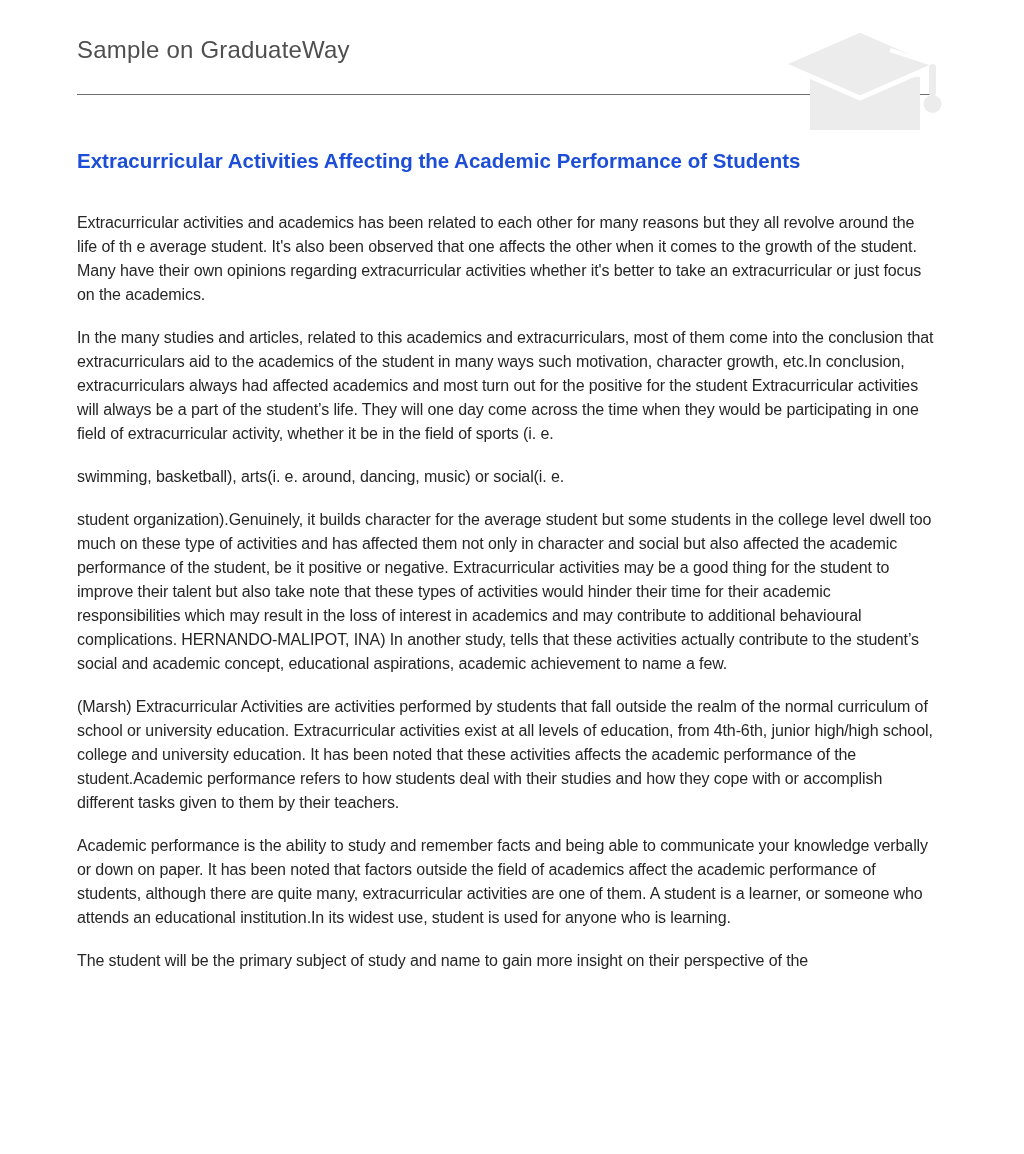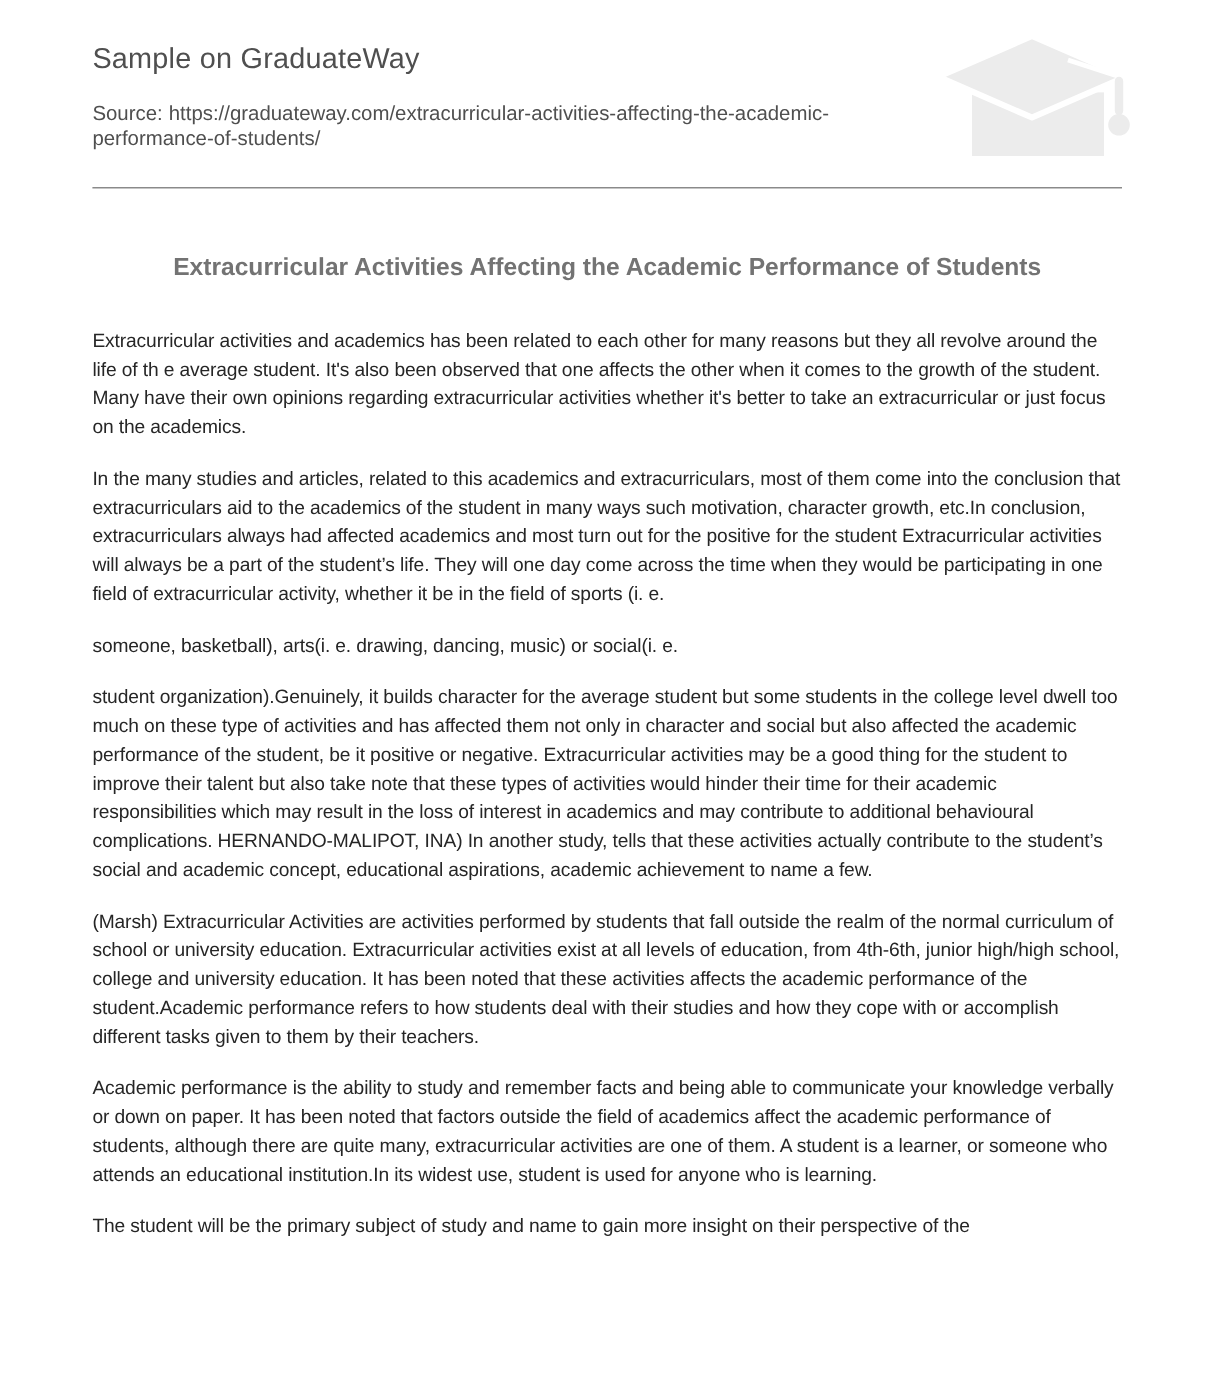--- a/index.html
+++ b/index.html
@@ -50,22 +50,21 @@
   hr.divider {
     margin: 30px 0 0 0;
     border: none;
     border-top: 1px solid #6e6e6e;
   }
   h2.essay-title {
     margin: 52px 0 0 0;
     font-size: 20.5px;
     line-height: 27px;
     font-weight: 700;
-    text-align: center;
-    color: #737373;
+    color: #1d4ed8;
   }
   .essay { margin-top: 37px; }
   .essay p {
     margin: 0 0 19px 0;
     font-size: 16px;
     line-height: 24px;
     letter-spacing: -0.1px;
     color: #262626;
   }
 </style>
@@ -79,29 +78,28 @@
       <rect x="28" y="49" width="110" height="53" fill="#ececec"></rect>
       <polygon points="78,2 156,36 78,70 0,36" fill="#ececec" stroke="#ffffff" stroke-width="5" stroke-linejoin="round"></polygon>
       <line x1="108" y1="22" x2="151" y2="36" stroke="#ffffff" stroke-width="4"></line>
       <rect x="147" y="36" width="7" height="32" rx="3.5" fill="#ececec"></rect>
       <circle cx="150.5" cy="76" r="9" fill="#ececec"></circle>
     </svg>
   </span>
 
   <h1 class="sample-heading">Sample on GraduateWay</h1>
 
-  <p class="source-line"><span class="source-label">Source:</span><a class="source-url">https://graduateway.com/extracurricular-activities-affecting-the-academic-performance-of-students/</a></p>
 
   <hr class="divider">
 
   <h2 class="essay-title">Extracurricular Activities Affecting the Academic Performance of Students</h2>
 
   <div class="essay">
     <p>Extracurricular activities and academics has been related to each other for many reasons but they all revolve around the life of th e average student. It's also been observed that one affects the other when it comes to the growth of the student. Many have their own opinions regarding extracurricular activities whether it's better to take an extracurricular or just focus on the academics.</p>
     <p>In the many studies and articles, related to this academics and extracurriculars, most of them come into the conclusion that extracurriculars aid to the academics of the student in many ways such motivation, character growth, etc.In conclusion, extracurriculars always had affected academics and most turn out for the positive for the student Extracurricular activities will always be a part of the student’s life. They will one day come across the time when they would be participating in one field of extracurricular activity, whether it be in the field of sports (i. e.</p>
-    <p>someone, basketball), arts(i. e. drawing, dancing, music) or social(i. e.</p>
+    <p>swimming, basketball), arts(i. e. around, dancing, music) or social(i. e.</p>
     <p>student organization).Genuinely, it builds character for the average student but some students in the college level dwell too much on these type of activities and has affected them not only in character and social but also affected the academic performance of the student, be it positive or negative. Extracurricular activities may be a good thing for the student to improve their talent but also take note that these types of activities would hinder their time for their academic responsibilities which may result in the loss of interest in academics and may contribute to additional behavioural complications. HERNANDO-MALIPOT, INA) In another study, tells that these activities actually contribute to the student’s social and academic concept, educational aspirations, academic achievement to name a few.</p>
     <p>(Marsh) Extracurricular Activities are activities performed by students that fall outside the realm of the normal curriculum of school or university education. Extracurricular activities exist at all levels of education, from 4th-6th, junior high/high school, college and university education. It has been noted that these activities affects the academic performance of the student.Academic performance refers to how students deal with their studies and how they cope with or accomplish different tasks given to them by their teachers.</p>
     <p>Academic performance is the ability to study and remember facts and being able to communicate your knowledge verbally or down on paper. It has been noted that factors outside the field of academics affect the academic performance of students, although there are quite many, extracurricular activities are one of them. A student is a learner, or someone who attends an educational institution.In its widest use, student is used for anyone who is learning.</p>
     <p>The student will be the primary subject of study and name to gain more insight on their perspective of the</p>
   </div>
 
 </div>
 
 </body></html>

